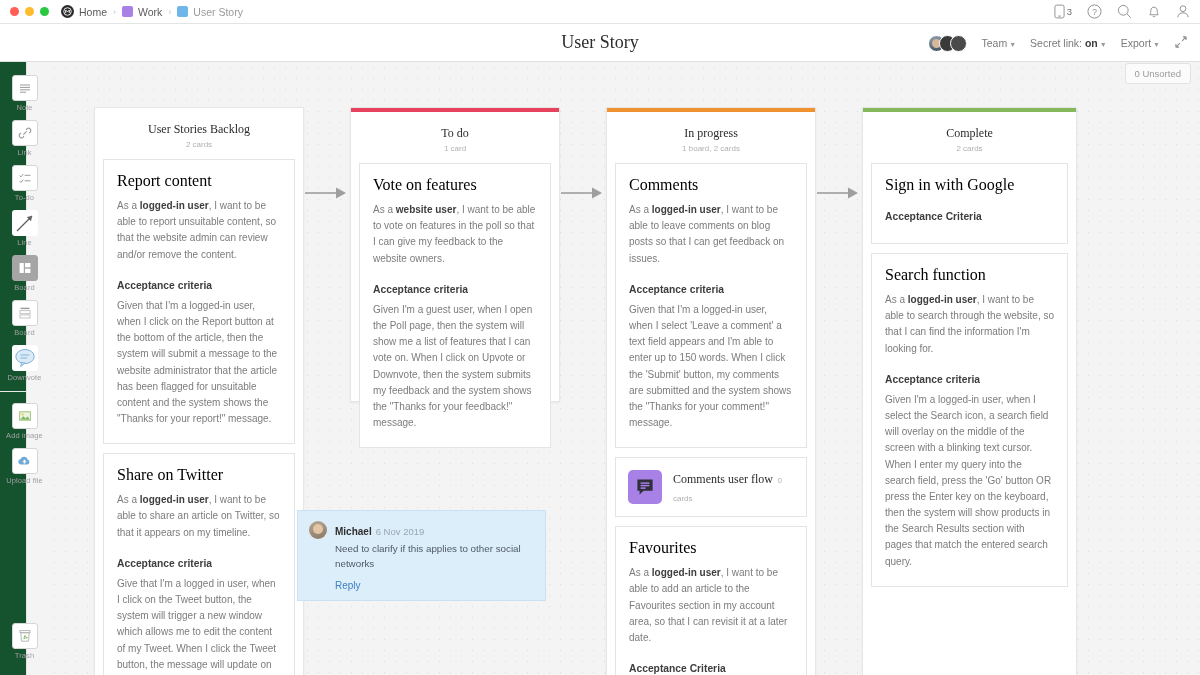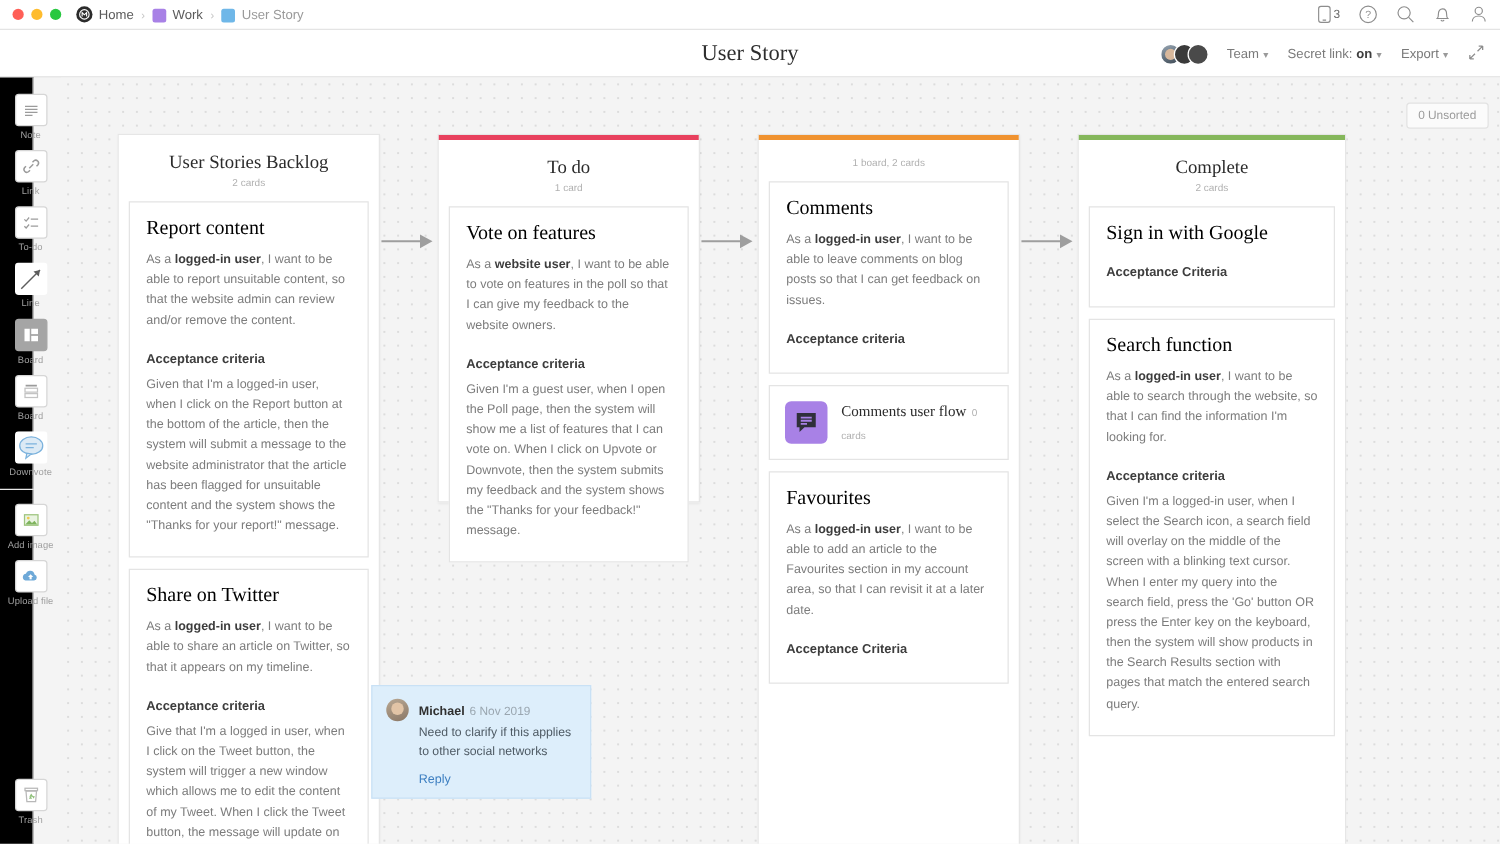--- a/index.html
+++ b/index.html
@@ -17,21 +17,21 @@
     background: #ffffff; border-bottom: 1px solid #e4e4e4;
     display: flex; align-items: center; padding: 0 10px;
   }
   .traffic { display: flex; align-items: center; gap: 6px; margin-right: 12px; }
   .dot { width: 9px; height: 9px; border-radius: 50%; }
   .dot.red { background: #ff5f57; }
   .dot.yellow { background: #febc2e; }
   .dot.green { background: #28c840; }
 
   .crumbs { display: flex; align-items: center; gap: 6px; font-size: 10.5px; }
-  .crumb { display: flex; align-items: flex-end; gap: 5px; color: #5a5a5a; }
+  .crumb { display: flex; align-items: center; gap: 5px; color: #5a5a5a; }
   .crumb.muted { color: #9a9a9a; }
   .crumb-logo {
     width: 13px; height: 13px; border-radius: 50%;
     background: #2b2b2b; color: #fff;
     display: flex; align-items: center; justify-content: center;
     font-size: 9px; line-height: 1;
   }
   .crumb-sq { width: 11px; height: 11px; border-radius: 2px; }
   .crumb-sep { color: #c4c4c4; font-size: 9px; }
 
@@ -67,21 +67,21 @@
     content:''; position:absolute; left:3px; top:3px; width:9px; height:9px;
     border-radius:50%; background:#d8b89c;
   }
   .hdr-item { cursor: default; white-space: nowrap; }
   .hdr-item .on { color: #3e3e3e; font-weight: bold; }
   .caret { font-size: 7px; color: #9a9a9a; margin-left: 2px; }
 
   
   .rail {
     position: absolute; top: 62px; left: 0; width: 27px; height: 613px;
-    background: #000000; border-right: 1px solid #e4e4e4;
+    background: #14532d; border-right: 1px solid #e4e4e4;
     padding-top: 8px;
   }
   .tool {
     width: 49px; padding: 5px 0 3px;
     display: flex; flex-direction: column; align-items: center; gap: 2px;
     cursor: pointer;
   }
   .tool-box {
     width: 26px; height: 26px; border-radius: 3px;
     border: 1px solid #d6d6d6; background: #fff;
@@ -96,38 +96,38 @@
   
   .canvas {
     position: absolute; top: 62px; left: 49px;
     width: 1151px; height: 613px;
     background-color: #f4f4f4;
     background-image: radial-gradient(#dcdcdc 0.8px, transparent 0.8px);
     background-size: 11px 11px;
     overflow: hidden;
   }
   .unsorted {
-    position: absolute; right: 9px; top: 20px;
+    position: absolute; right: 9px; top: 1px;
     background: #fbfbfb; border: 1px solid #e2e2e2; border-radius: 3px;
     font-size: 9.5px; color: #9b9b9b; padding: 4px 9px;
   }
 
   
   .col {
     position: absolute; top: 45px;
     background: #ffffff;
     border: 1px solid #e6e6e6;
     box-shadow: 0 1px 2px rgba(0,0,0,.06);
     padding: 0 8px 8px;
   }
   .col-accent { height: 4px; margin: 0 -8px 0; }
   .col-head { text-align: center; padding: 14px 0 10px; }
   .col-title {
     font-family: "Liberation Serif", serif;
-    font-size: 15px; color: #2b2b2b; font-weight: normal; margin-bottom: 3px;
+    font-size: 12px; color: #2b2b2b; font-weight: normal; margin-bottom: 3px;
   }
   .col-sub { font-size: 8px; color: #b0b0b0; }
 
   .card {
     background: #fff; border: 1px solid #e4e4e4;
     padding: 12px 13px 14px; margin-bottom: 9px;
   }
   .card-title {
     font-family: "Liberation Serif", serif;
     font-size: 16px; color: #000000; font-weight: normal; margin-bottom: 8px;
@@ -156,23 +156,23 @@
     font-size: 12px; color: #2b2b2b; margin-bottom: 2px;
   }
   .board-sub { font-size: 8px; color: #b0b0b0; }
 
   
   .arrow { position: absolute; top: 124px; }
 
   
   .comment {
     position: absolute; left: 248px; top: 448px;
-    width: 176px;
+    width: 249px;
     background: #ddeefb; border: 1px solid #c9e1f5;
-    padding: 10px 11px 9px; z-index: 30; margin-top: 38px;
+    padding: 10px 11px 9px; z-index: 30;
   }
   .cmt-row { display: flex; gap: 8px; }
   .cmt-av {
     width: 18px; height: 18px; border-radius: 50%; flex: 0 0 auto;
     background: linear-gradient(160deg,#b9a893 0%,#8a7766 100%); position: relative; overflow:hidden;
   }
   .cmt-av::after {
     content:''; position:absolute; left:4px; top:3px; width:10px; height:10px;
     border-radius:50%; background:#e2c4a6;
   }
@@ -450,27 +450,29 @@
       <div class="card-title">Vote on features</div>
       <p><span>As a </span><b>website user</b><span>, I want to be able to vote on features in the poll so that I can give my feedback to the website owners.</span></p>
       <div class="ac-head">Acceptance criteria</div>
       <p>Given I'm a guest user, when I open the Poll page, then the system will show me a list of features that I can vote on. When I click on Upvote or Downvote, then the system submits my feedback and the system shows the "Thanks for your feedback!" message.</p>
     </div>
   </div>
 
   <div class="col" style="left:557px; width:210px; height:620px;">
     <div class="col-accent" style="background:#f0922f"></div>
     <div class="col-head">
+      <div class="col-title">In progress</div>
       <div class="col-sub">1 board, 2 cards</div>
     </div>
 
     <div class="card">
       <div class="card-title">Comments</div>
       <p><span>As a </span><b>logged-in user</b><span>, I want to be able to leave comments on blog posts so that I can get feedback on issues.</span></p>
       <div class="ac-head">Acceptance criteria</div>
+      <p>Given that I'm a logged-in user, when I select 'Leave a comment' a text field appears and I'm able to enter up to 150 words. When I click the 'Submit' button, my comments are submitted and the system shows the "Thanks for your comment!" message.</p>
     </div>
 
     <div class="board-card">
       <span class="board-ico">
         <svg width="20" height="20" viewBox="0 0 20 20">
             <path d="M2.4 2.4h15.2v11.3H8.6l-4 3.9v-3.9H2.4z" fill="#2f2f3a"></path>
             <line x1="5.6" y1="6.1" x2="14.4" y2="6.1" stroke="#a881e6" stroke-width="1.5"></line>
             <line x1="5.6" y1="8.6" x2="14.4" y2="8.6" stroke="#a881e6" stroke-width="1.5"></line>
             <line x1="5.6" y1="11.1" x2="10.6" y2="11.1" stroke="#a881e6" stroke-width="1.5"></line>
           </svg>

